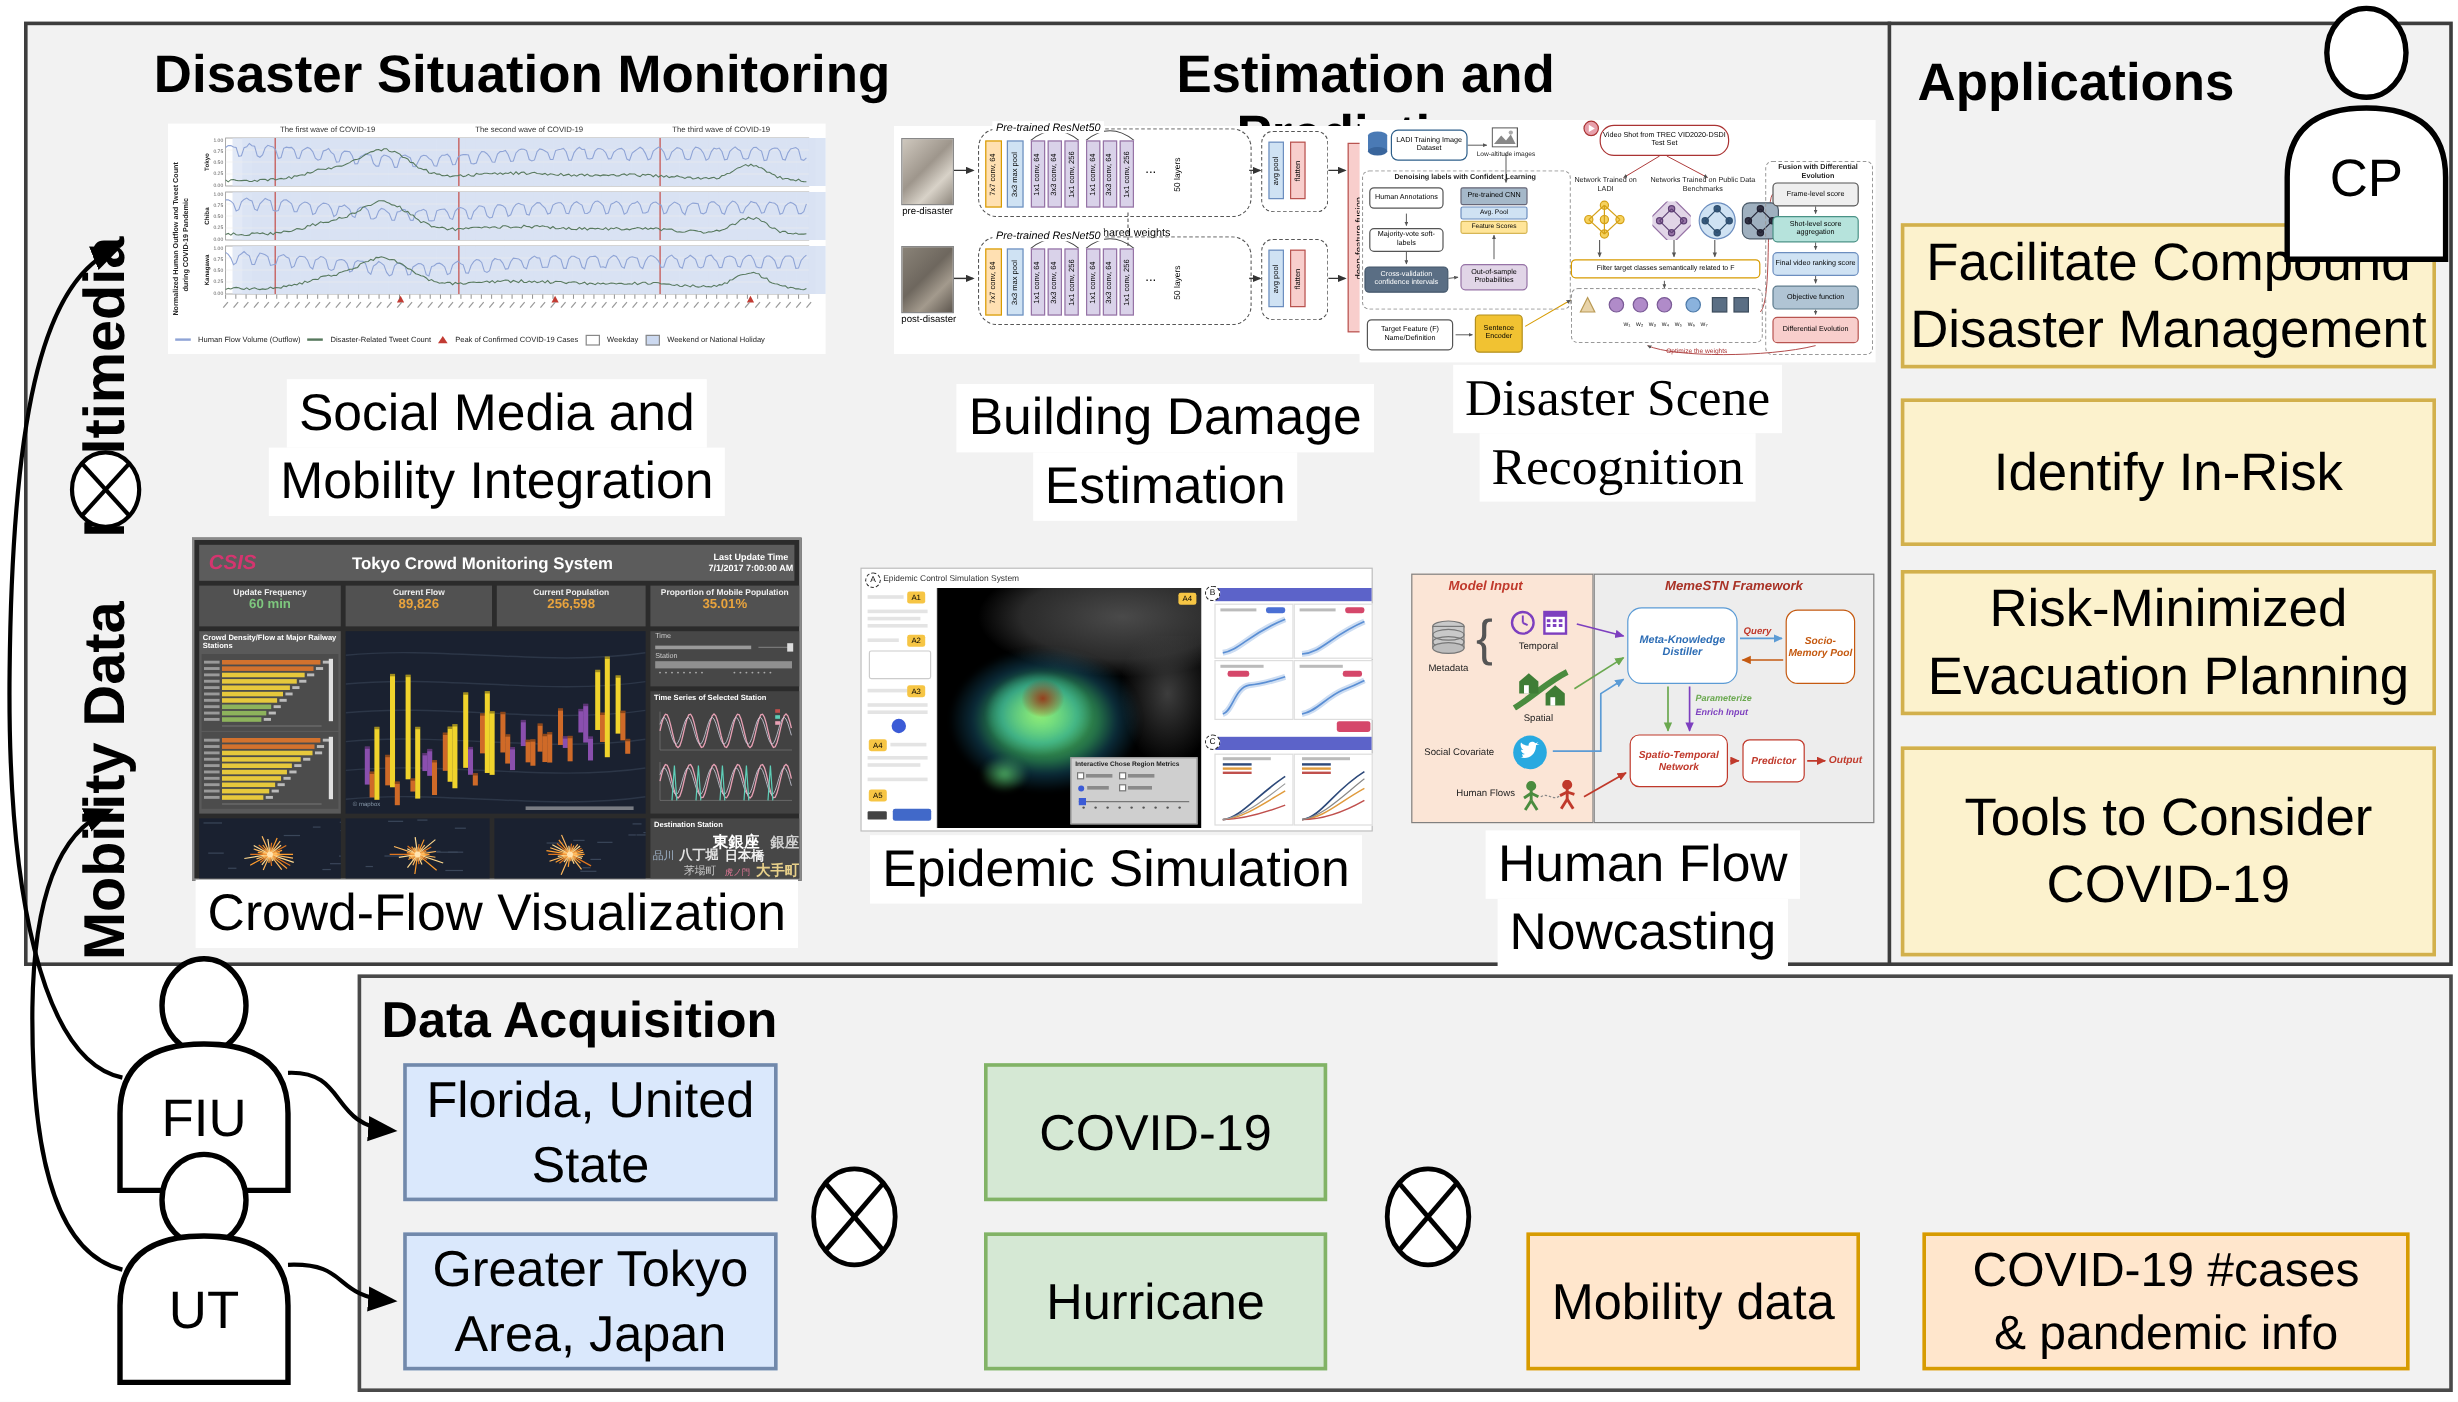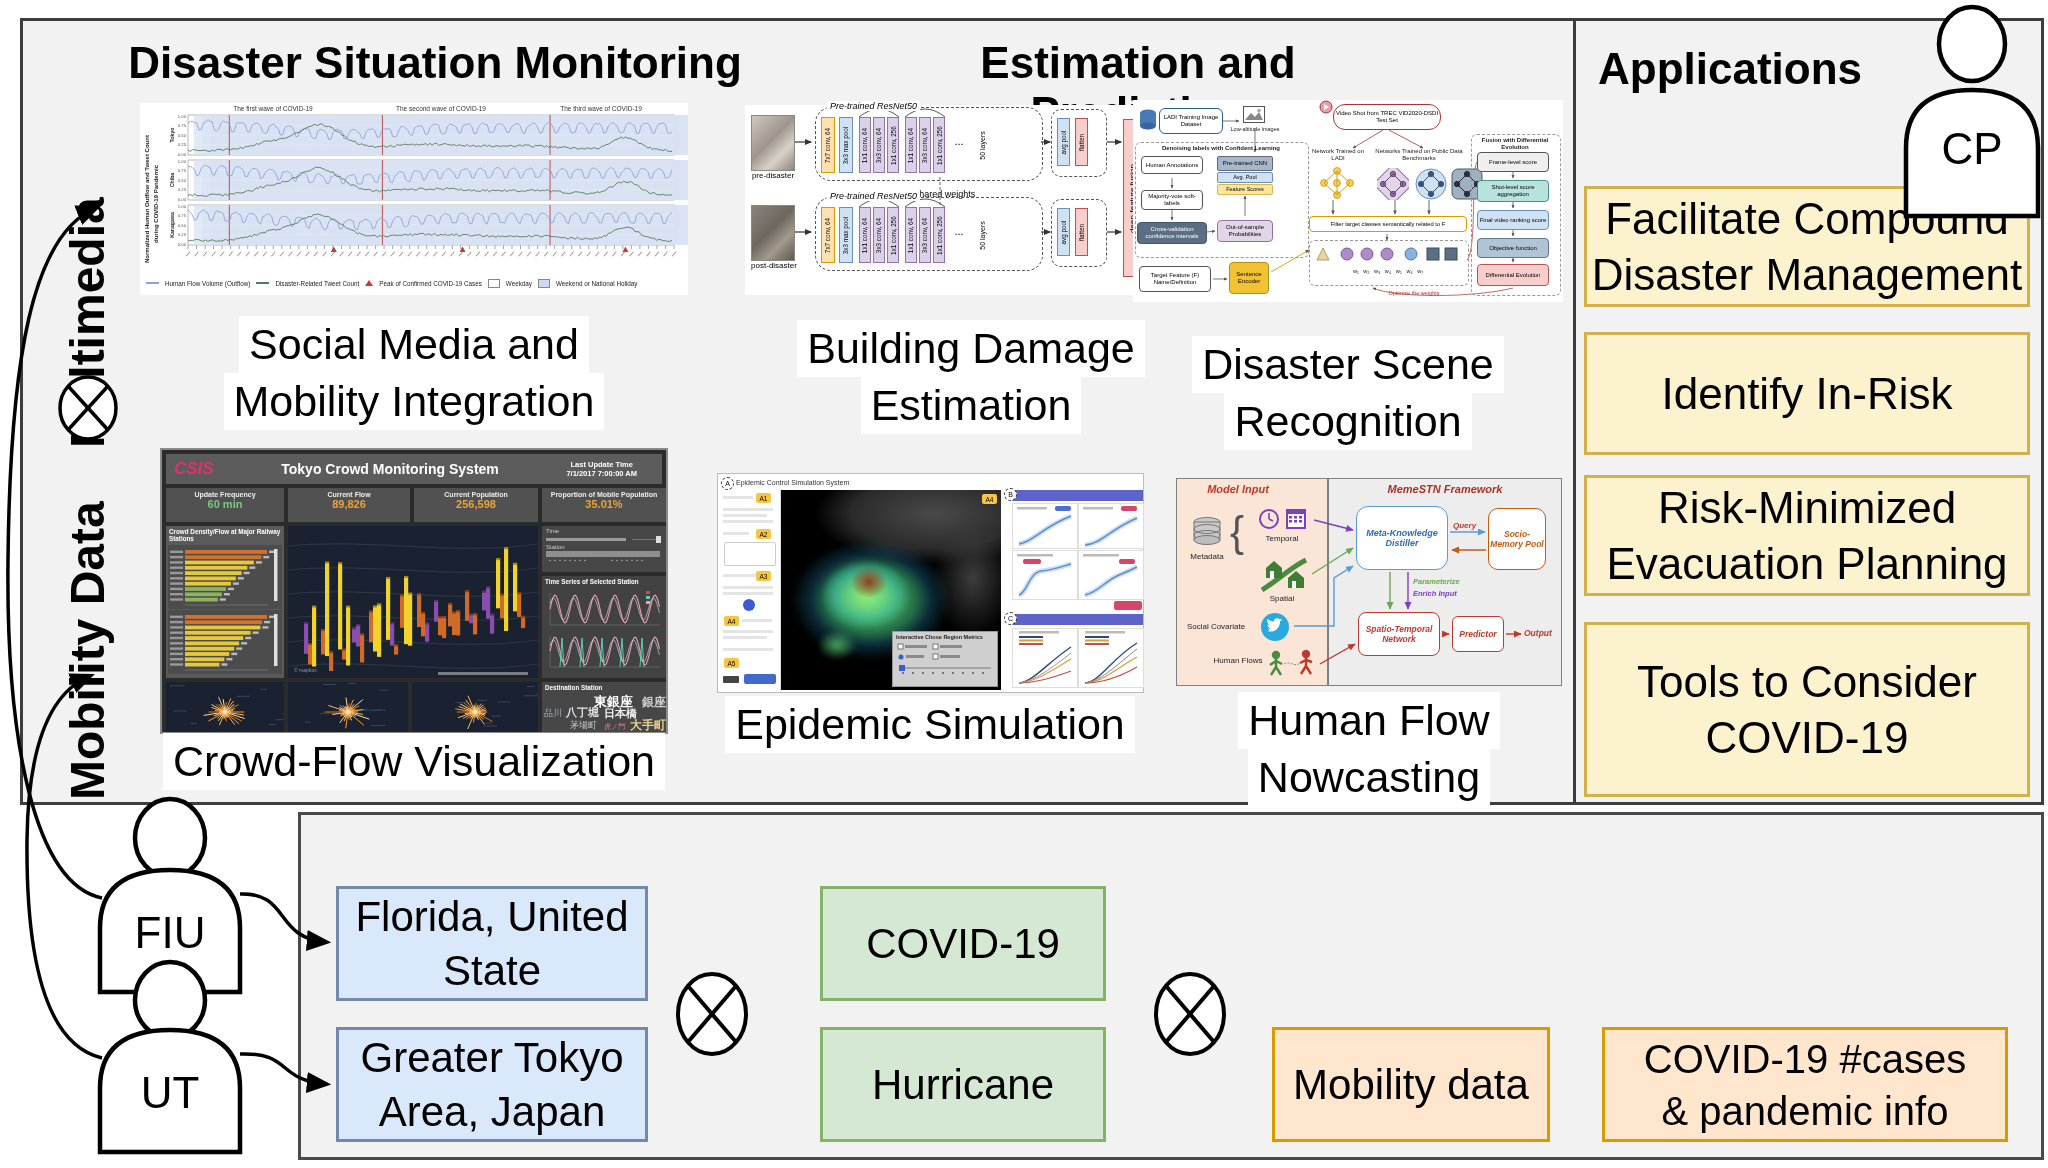--- a/index.html
+++ b/index.html
@@ -82,20 +82,21 @@
 
 <div class="canvas">
 
   <div id="main-box" class="box"></div>
   <div id="app-divider" class="box"></div>
   <div id="bottom-box" class="box"></div>
 
   <div class="h1 hc" style="left:110px;top:38px;width:650px;">Disaster Situation Monitoring</div>
   <div class="h1 hc" style="left:878px;top:38px;width:520px;">Estimation and Prediction</div>
   <div class="h1" style="left:1598px;top:44px;">Applications</div>
+  <div class="h1" style="left:318px;top:826px;font-size:42px;">Data Acquisition</div>
 
   <div class="vlabel" style="left:60px;top:448px;">Multimedia</div>
   <div class="vlabel" style="left:60px;top:800px;">Mobility Data</div>
 
   <div id="panel-social" class="box">
     <div class="soc-ylab" style="left:4px;top:160px;">Normalized Human Outflow and Tweet Count</div>
     <div class="soc-ylab" style="left:13px;top:140px;">during COVID-19 Pandemic</div>
     <div class="wavetitle" style="left:48px;">The first wave of COVID-19</div>
     <div class="wavetitle" style="left:216px;">The second wave of COVID-19</div>
     <div class="wavetitle" style="left:376px;">The third wave of COVID-19</div>
@@ -709,21 +710,21 @@
 
     <div class="sc-dash" style="left:338px;top:34px;width:88px;height:160px;"></div>
     <div class="sc-lab" style="left:340px;top:37px;width:84px;font-weight:bold;">Fusion with Differential Evolution</div>
     <div class="sc" style="left:344px;top:52px;width:72px;height:20px;background:#efefef;">Frame-level score</div>
     <div class="sc" style="left:344px;top:80px;width:72px;height:22px;background:#b6e3dc;border-color:#4a9286;">Shot-level score aggregation</div>
     <div class="sc" style="left:344px;top:110px;width:72px;height:20px;background:#cfe2f3;border-color:#6c8ebf;">Final video ranking score</div>
     <div class="sc" style="left:344px;top:138px;width:72px;height:20px;background:#b0c4d4;border-color:#5d7a8c;">Objective function</div>
     <div class="sc" style="left:344px;top:164px;width:72px;height:22px;background:#f8cecc;border-color:#b85450;">Differential Evolution</div>
     <div class="sc-lab" style="left:226px;top:190px;width:110px;font-size:5.5px;color:#a33;">Optimize the weights</div>
   </div>
-  <div class="cap" style="left:1133px;top:336px;width:430px;">
+  <div class="cap" style="left:1133px;top:304px;width:430px;font-family:Liberation Serif, serif;">
     <span>Disaster Scene</span>
     <span>Recognition</span>
   </div>
 
   <div class="appbox" style="top:186px;height:121px;">
     <div>Facilitate Compound</div>
     <div>Disaster Management</div>
   </div>
   <div class="appbox" style="top:332px;height:123px;">
     <div>Identify In-Risk</div>
@@ -734,21 +735,21 @@
   </div>
   <div class="appbox" style="top:622px;height:175px;">
     <div>Tools to Consider</div>
     <div>COVID-19</div>
   </div>
 
   <div id="panel-tokyo" class="box">
     <div class="tk-head">
       <span style="color:#d4356f;font-weight:bold;font-style:italic;font-size:17px;margin-left:8px;">CSIS</span>
       <span class="tk-title">Tokyo Crowd Monitoring System</span>
-      <span style="text-align:center;font-size:7.5px;font-weight:bold;color:#fff;line-height:9px;margin-right:25px;">
+      <span style="text-align:center;font-size:7.5px;font-weight:bold;color:#fff;line-height:9px;margin-right:1px;">
         <span style="display:block;">Last Update Time</span>
         <span style="display:block;">7/1/2017 7:00:00 AM</span>
       </span>
     </div>
     <div class="tk-stat" style="left:4px;width:118px;">
       <div class="l">Update Frequency</div>
       <div class="v" style="color:#7ec77e;">60 min</div>
     </div>
     <div class="tk-stat" style="left:126px;width:122px;">
       <div class="l">Current Flow</div>

